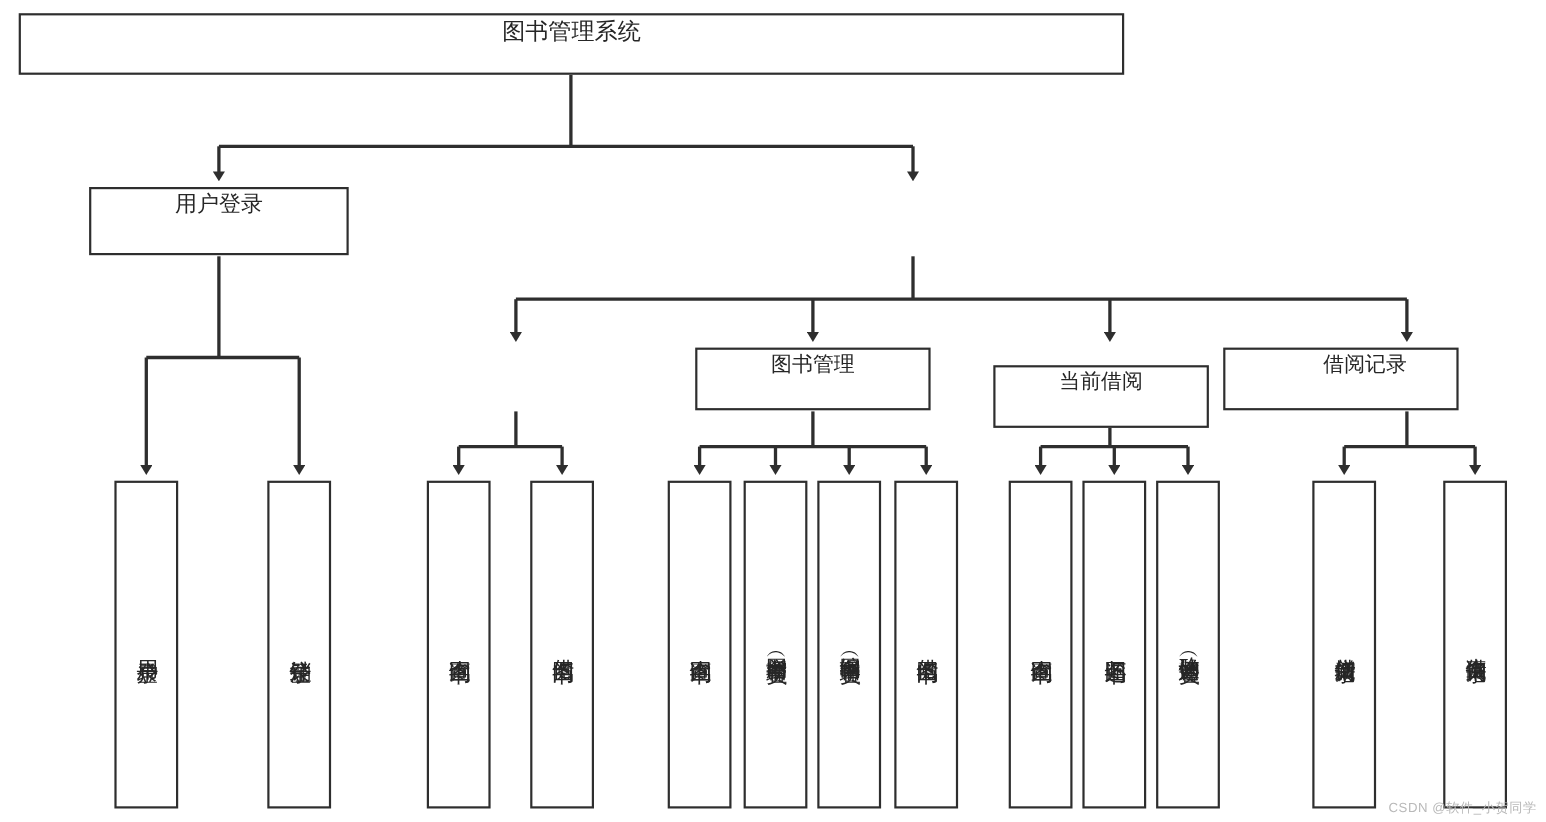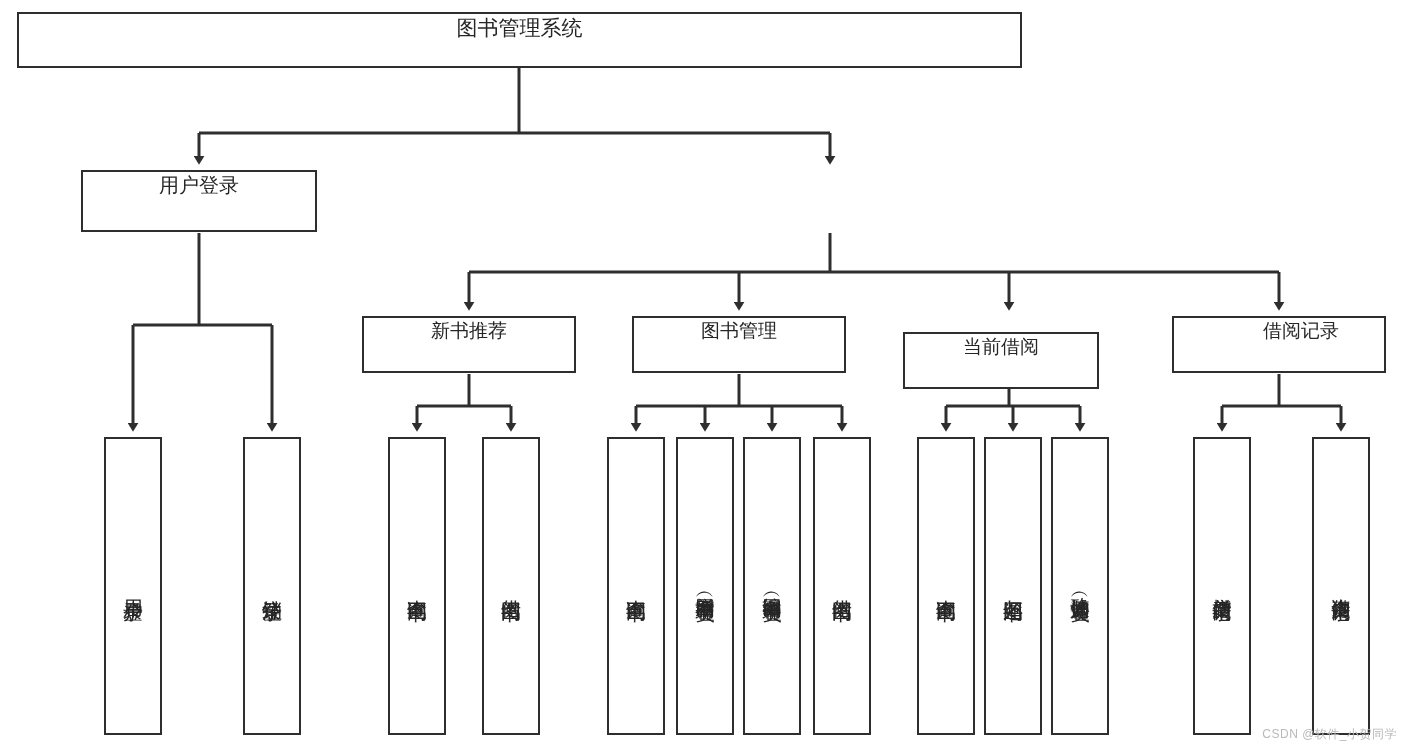--- a/index.html
+++ b/index.html
@@ -131,30 +131,27 @@
   </svg>
 
   <div class="node root" style="left:17px; top:12px; width:1005px; height:56px;">
     <span class="node-label">图书管理系统</span>
   </div>
 
   <div class="node level2" style="left:81px; top:170px; width:236px; height:62px;">
     <span class="node-label">用户登录</span>
   </div>
 
-  <div class="node level3" style="left:362px; top:316px; width:214px; height:57px;">
-    <span class="node-label">新书推荐</span>
-  </div>
   <div class="node level3" style="left:632px; top:316px; width:214px; height:57px;">
     <span class="node-label">图书管理</span>
   </div>
   <div class="node level3" style="left:903px; top:332px; width:196px; height:57px;">
     <span class="node-label">当前借阅</span>
   </div>
-  <div class="node level3" style="left:1172px; top:316px; width:214px; height:57px;padding-left:44px;">
+  <div class="node level3" style="left:1112px; top:316px; width:214px; height:57px;padding-left:44px;">
     <span class="node-label">借阅记录</span>
   </div>
 
   <div class="node leaf" style="left:104px; top:437px; width:58px; height:298px;">
     <span class="node-label">用户登录</span>
   </div>
   <div class="node leaf" style="left:243px; top:437px; width:58px; height:298px;">
     <span class="node-label">注销登录</span>
   </div>
 

